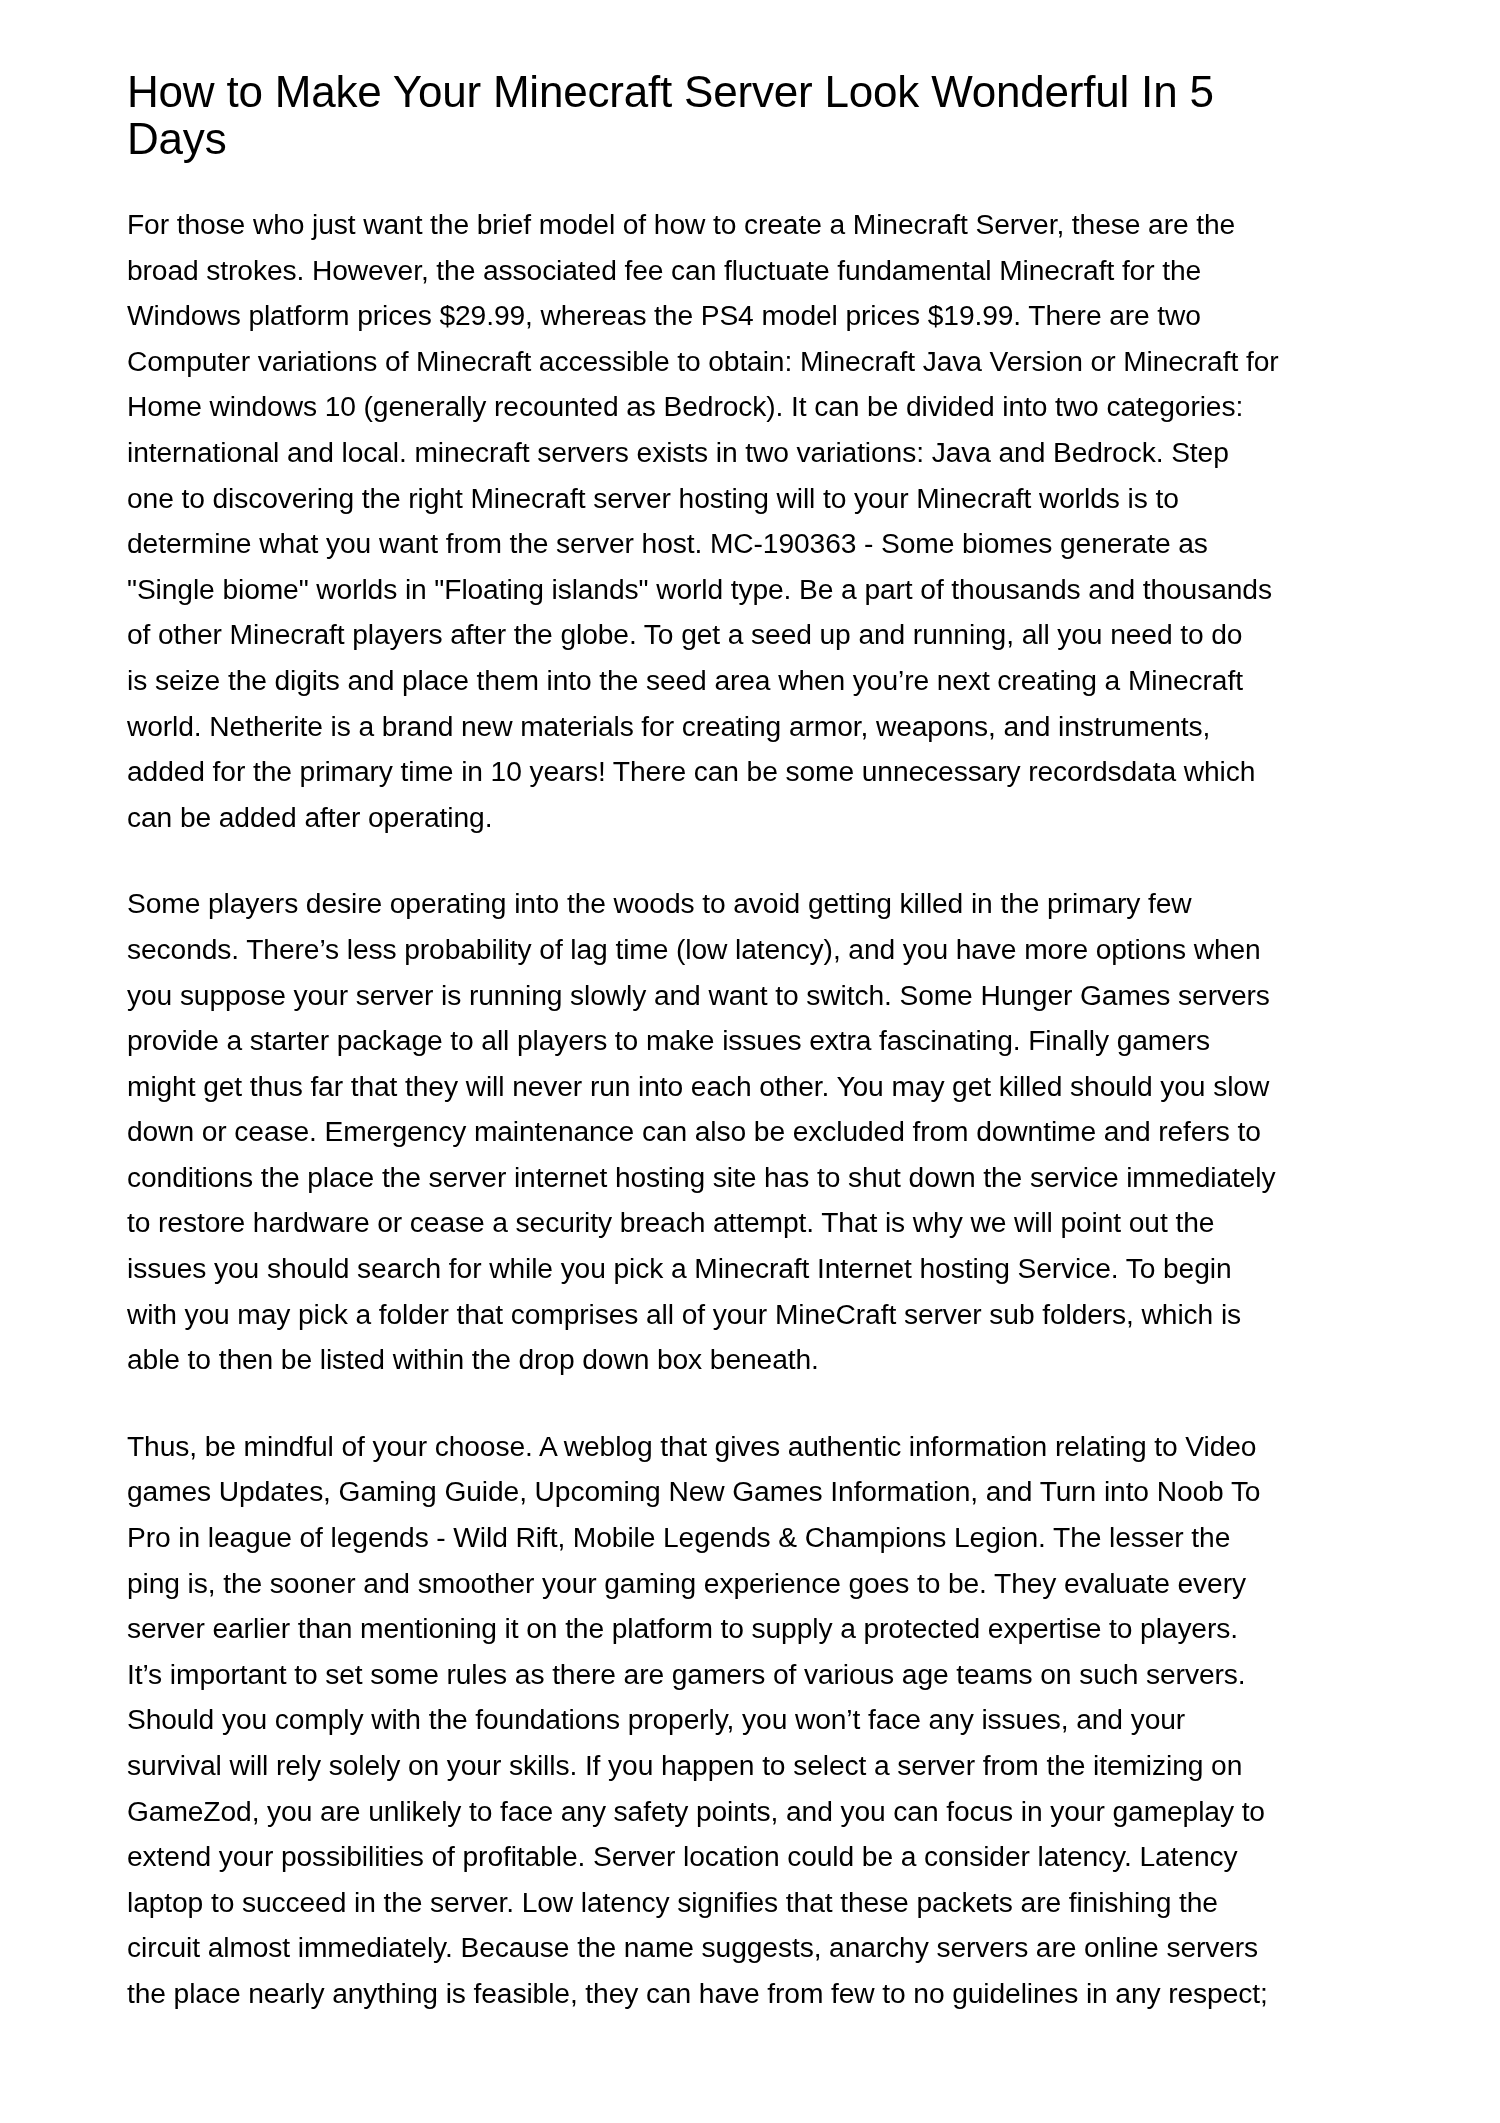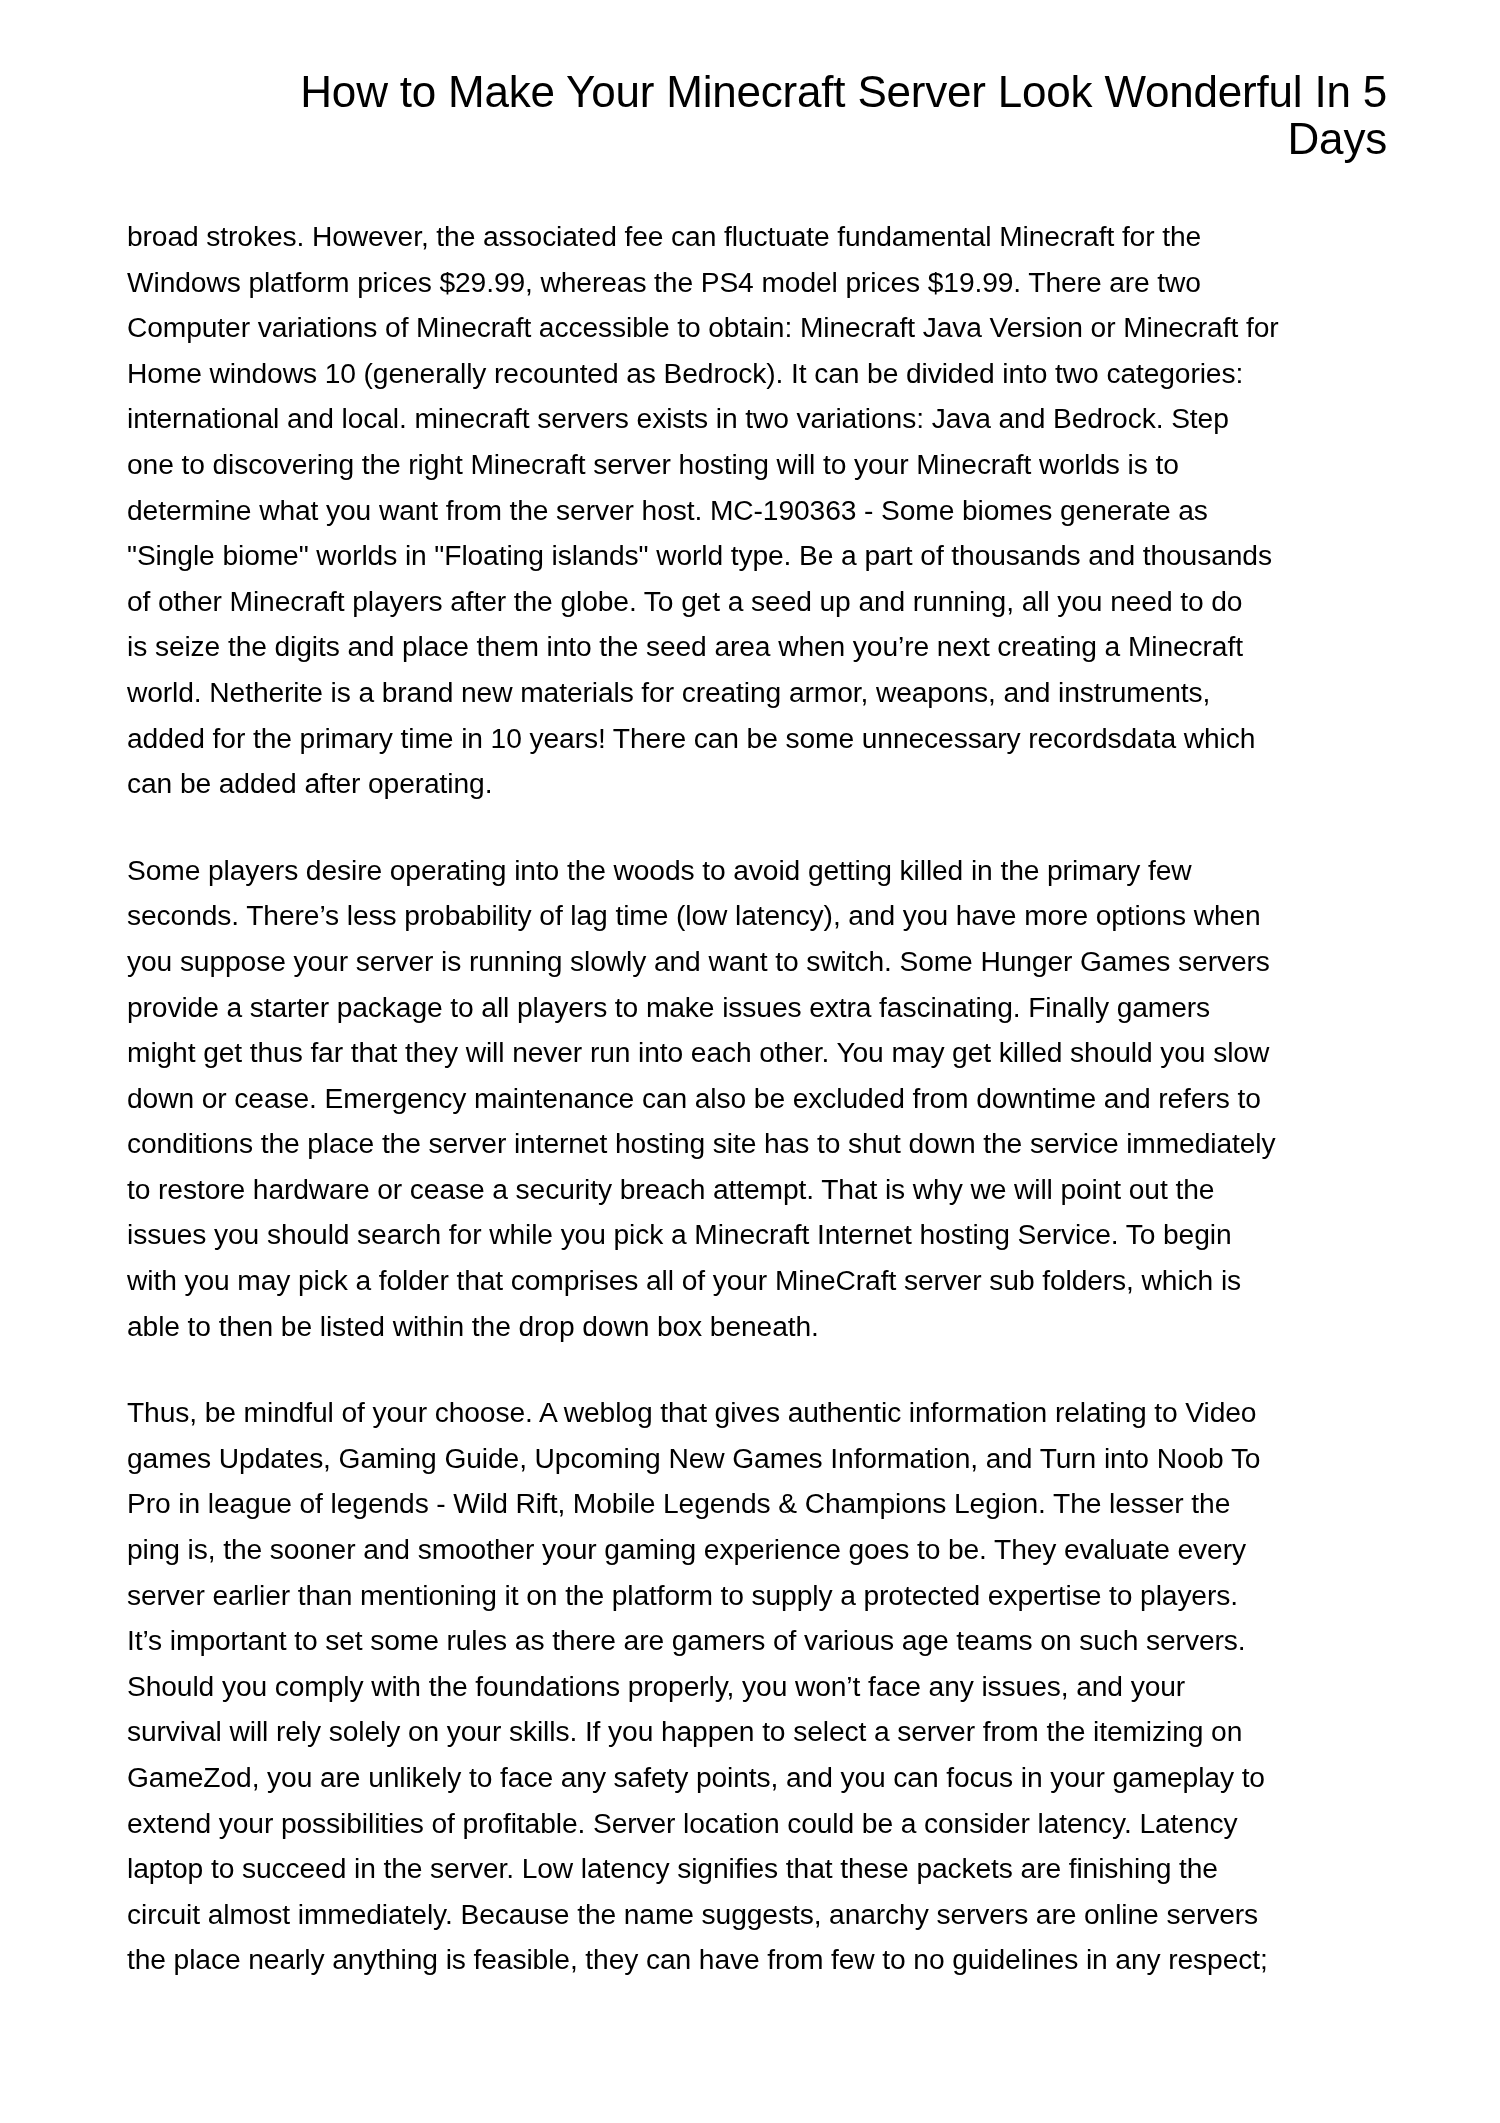--- a/index.html
+++ b/index.html
@@ -19,23 +19,22 @@
       position: absolute;
       left: 127px;
       top: 68px;
       width: 1260px;
     }
     .doc-title {
       font-family: "Liberation Sans", sans-serif;
       font-weight: normal;
       font-size: 44px;
       line-height: 47px;
-      margin: 0 0 52px 0;
+      margin: 0 0 40px 0;
       letter-spacing: -0.2px;
-      text-align: right;
     }
     .doc-paragraph {
       font-family: "Liberation Sans", sans-serif;
       font-size: 28.2px;
       line-height: 45.6px;
       margin: 0 0 41px 0;
       letter-spacing: -0.1px;
     }
     .line {
       display: block;
@@ -45,20 +44,21 @@
 </head>
 <body>
 
 <div class="page">
   <h1 class="doc-title">
     <span class="line">How to Make Your Minecraft Server Look Wonderful In 5</span>
     <span class="line">Days</span>
   </h1>
 
   <p class="doc-paragraph">
+    <span class="line">For those who just want the brief model of how to create a Minecraft Server, these are the</span>
     <span class="line">broad strokes. However, the associated fee can fluctuate fundamental Minecraft for the</span>
     <span class="line">Windows platform prices $29.99, whereas the PS4 model prices $19.99. There are two</span>
     <span class="line">Computer variations of Minecraft accessible to obtain: Minecraft Java Version or Minecraft for</span>
     <span class="line">Home windows 10 (generally recounted as Bedrock). It can be divided into two categories:</span>
     <span class="line">international and local. minecraft servers exists in two variations: Java and Bedrock. Step</span>
     <span class="line">one to discovering the right Minecraft server hosting will to your Minecraft worlds is to</span>
     <span class="line">determine what you want from the server host. MC-190363 - Some biomes generate as</span>
     <span class="line">"Single biome" worlds in "Floating islands" world type. Be a part of thousands and thousands</span>
     <span class="line">of other Minecraft players after the globe. To get a seed up and running, all you need to do</span>
     <span class="line">is seize the digits and place them into the seed area when you’re next creating a Minecraft</span>

